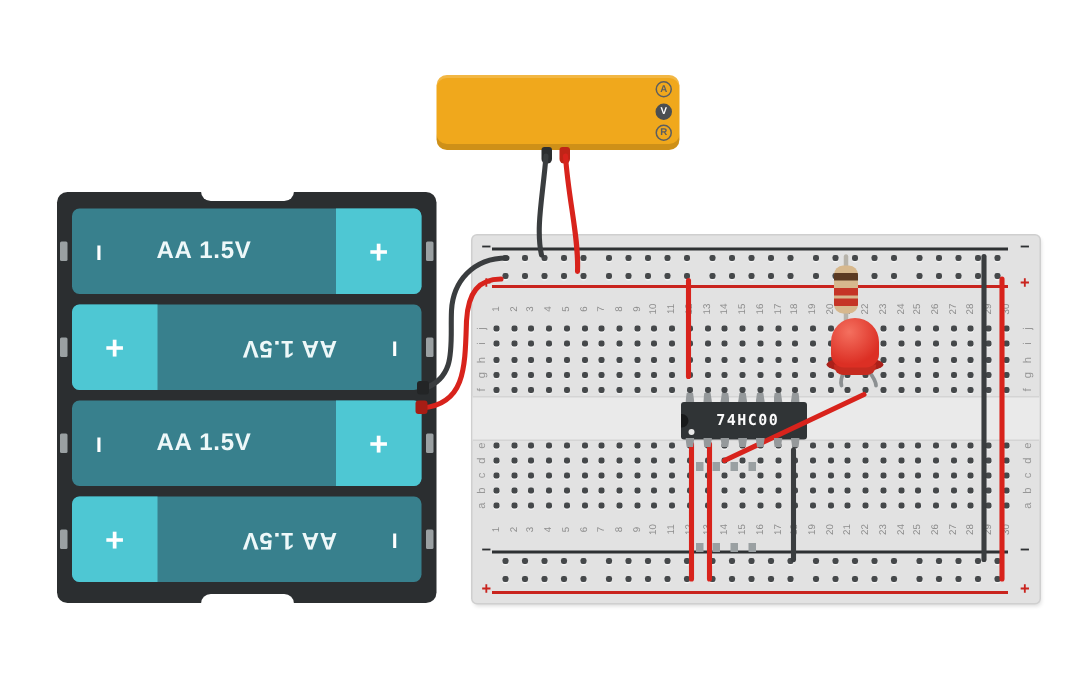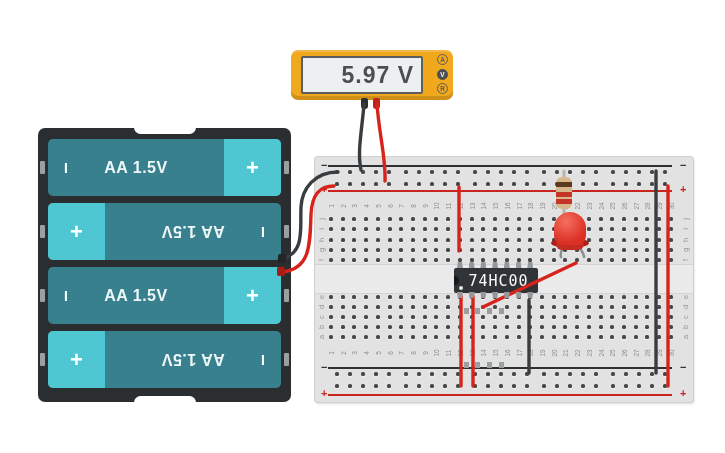--- a/index.html
+++ b/index.html
@@ -61,22 +61,22 @@
   .hole{position:absolute;width:4px;height:4px;margin:-2px 0 0 -2px;background:#45484a;
     border-radius:1.5px;box-shadow:0 1px 0 rgba(255,255,255,.55);}
   .bnum{position:absolute;font-size:6.5px;color:#8d8d8d;white-space:nowrap;
     transform:translate(-50%,-50%) rotate(-90deg);}
   .bletter{position:absolute;font-size:7.5px;color:#979797;
     transform:translate(-50%,-50%) rotate(-90deg);}
 
   
   .chip{position:absolute;left:454px;top:268px;width:84px;height:25px;background:#303436;
     border-radius:2px;display:flex;align-items:center;justify-content:center;}
-  .chip-label{color:#fafafa;font-family:"DejaVu Sans Mono",monospace;font-size:15px;
-    font-weight:normal;letter-spacing:1px;padding-left:5px;}
+  .chip-label{color:#fafafa;font-family:"DejaVu Sans Mono",monospace;font-size:10px;
+    font-weight:bold;letter-spacing:1px;padding-left:5px;}
   .chip-notch{position:absolute;left:0;top:8px;width:5px;height:9px;background:#17191a;
     border-radius:0 5px 5px 0;}
   .chip-dot{position:absolute;left:5px;top:18px;width:4px;height:4px;background:#e8e8e8;border-radius:50%;}
   .cpin{position:absolute;width:6px;height:6px;background:#95999b;
     clip-path:polygon(15% 0,85% 0,100% 100%,0 100%);}
   .cpin.low{clip-path:polygon(0 0,100% 0,85% 100%,15% 100%);}
 
   .dip{position:absolute;left:457px;top:314px;width:50px;height:48px;
     background:var(--dip-blue,#2173cb);border-radius:2px;}
   .dip-on{position:absolute;left:5px;top:2px;color:#fff;font-size:9.5px;font-weight:bold;}
@@ -106,23 +106,20 @@
   .w-black{stroke:var(--wire-black,#3a3d3f);stroke-width:3.4;fill:none;stroke-linecap:round;}
   .lead{stroke:#b7b3aa;stroke-width:3;fill:none;stroke-linecap:round;}
   .leg{stroke:#8c9092;stroke-width:2.5;fill:none;stroke-linecap:round;}
 </style>
 </head>
 <body>
 
 <div class="canvas">
 
   <div class="multimeter">
-    <div class="mm-display">
-      <span class="mm-reading">5.97 V</span>
-    </div>
     <div class="mm-btn b0">A</div>
     <div class="mm-btn b1 active">V</div>
     <div class="mm-btn b2">R</div>
   </div>
   <div class="jack neg"></div>
   <div class="jack pos"></div>
 
   <div class="battery-pack">
     <div class="battery p0">
       <span class="b-minus">I</span>

